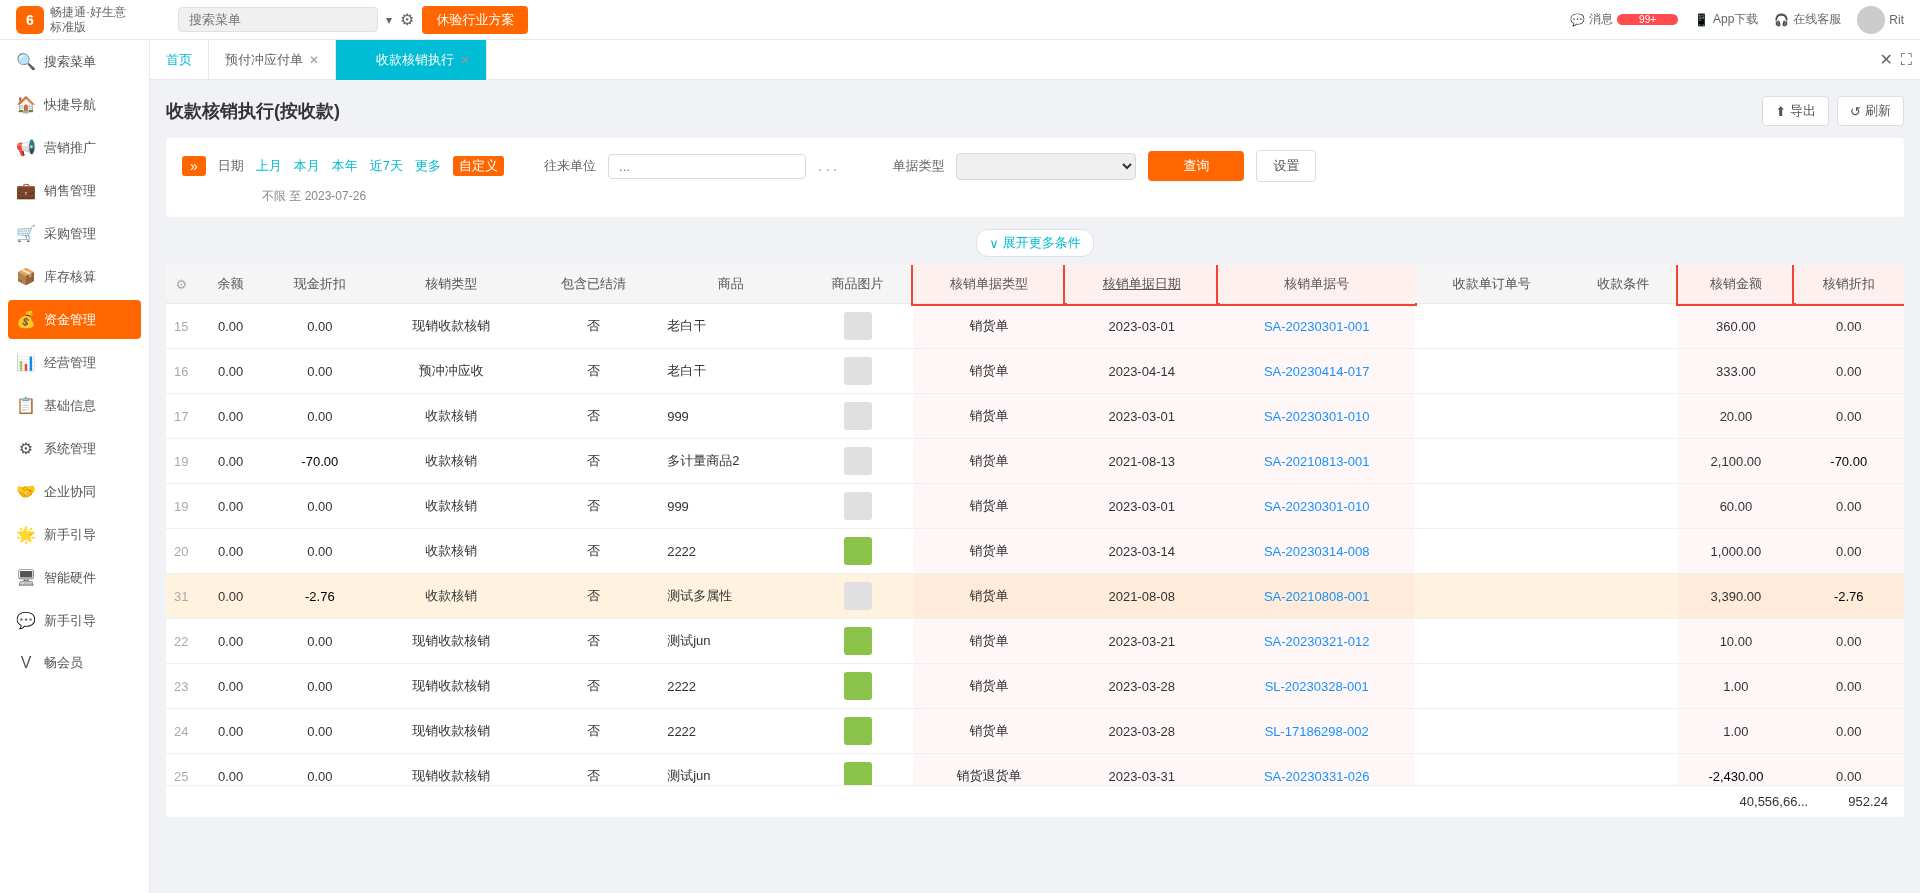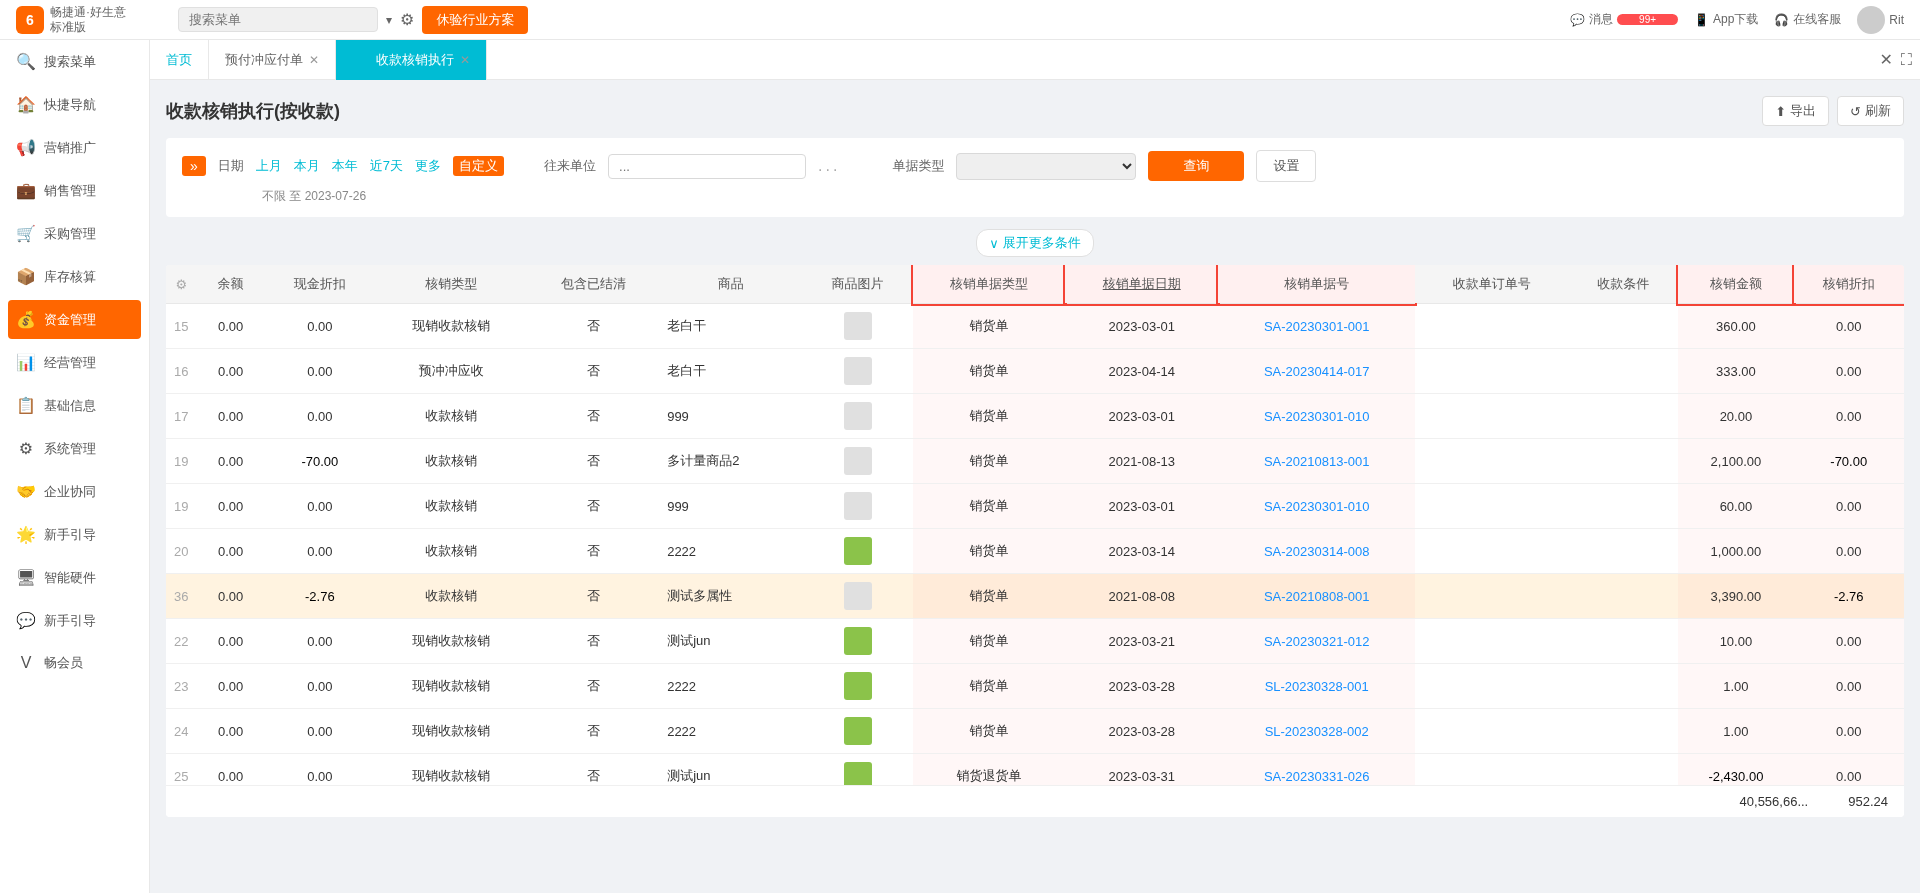--- a/index.html
+++ b/index.html
@@ -383,21 +383,21 @@
                   </td>
       <td style="background:rgba(255,0,0,0.03);">销货单</td>
       <td style="background:rgba(255,0,0,0.03);">2023-03-14</td>
       <td class="link" style="background:rgba(255,0,0,0.03);">SA-20230314-008</td>
       <td></td>
       <td></td>
       <td class="" style="background:rgba(255,0,0,0.03);">1,000.00</td>
       <td class="" style="background:rgba(255,0,0,0.03);">0.00</td>
     </tr>
                 <tr class="highlighted">
-      <td class="gear-col">36</td>
+      <td class="gear-col">31</td>
       <td>0.00</td>
       <td class="red">-2.76</td>
       <td>收款核销</td>
       <td>否</td>
       <td class="text-left">测试多属性</td>
       <td>
                     <div class="img-placeholder"></div>
                   </td>
       <td style="background:rgba(255,0,0,0.03);">销货单</td>
       <td style="background:rgba(255,0,0,0.03);">2021-08-08</td>
@@ -448,21 +448,21 @@
       <td>0.00</td>
       <td class="">0.00</td>
       <td>现销收款核销</td>
       <td>否</td>
       <td class="text-left">2222</td>
       <td>
                     <div class="img-placeholder colored"></div>
                   </td>
       <td style="background:rgba(255,0,0,0.03);">销货单</td>
       <td style="background:rgba(255,0,0,0.03);">2023-03-28</td>
-      <td class="link" style="background:rgba(255,0,0,0.03);">SL-20230328-002</td>
+      <td class="link" style="background:rgba(255,0,0,0.03);">SL-17186298-002</td>
       <td></td>
       <td></td>
       <td class="" style="background:rgba(255,0,0,0.03);">1.00</td>
       <td class="" style="background:rgba(255,0,0,0.03);">0.00</td>
     </tr>
                 <tr>
       <td class="gear-col">25</td>
       <td>0.00</td>
       <td class="">0.00</td>
       <td>现销收款核销</td>

